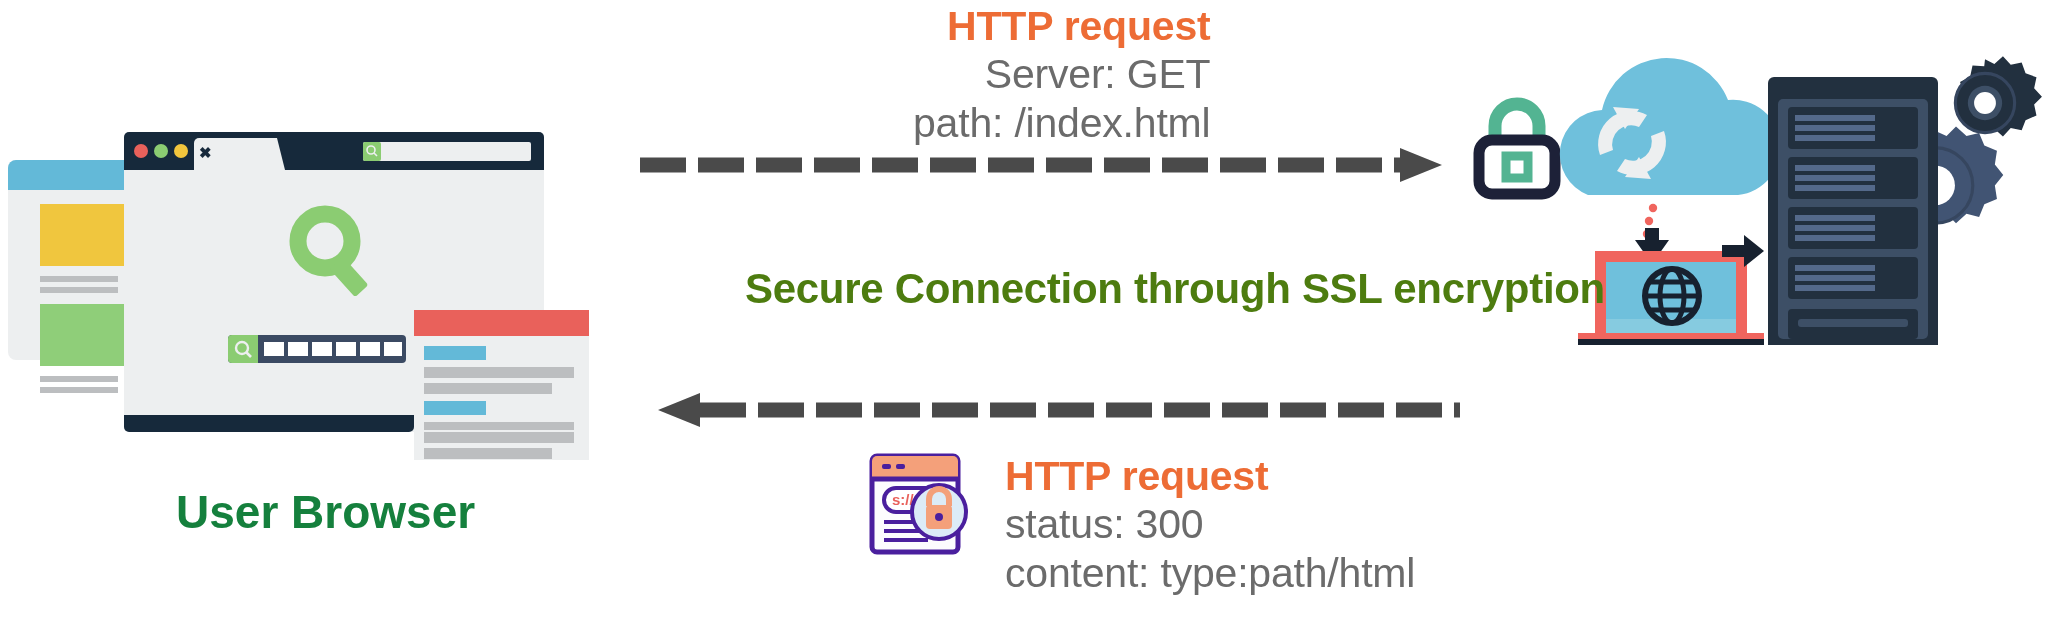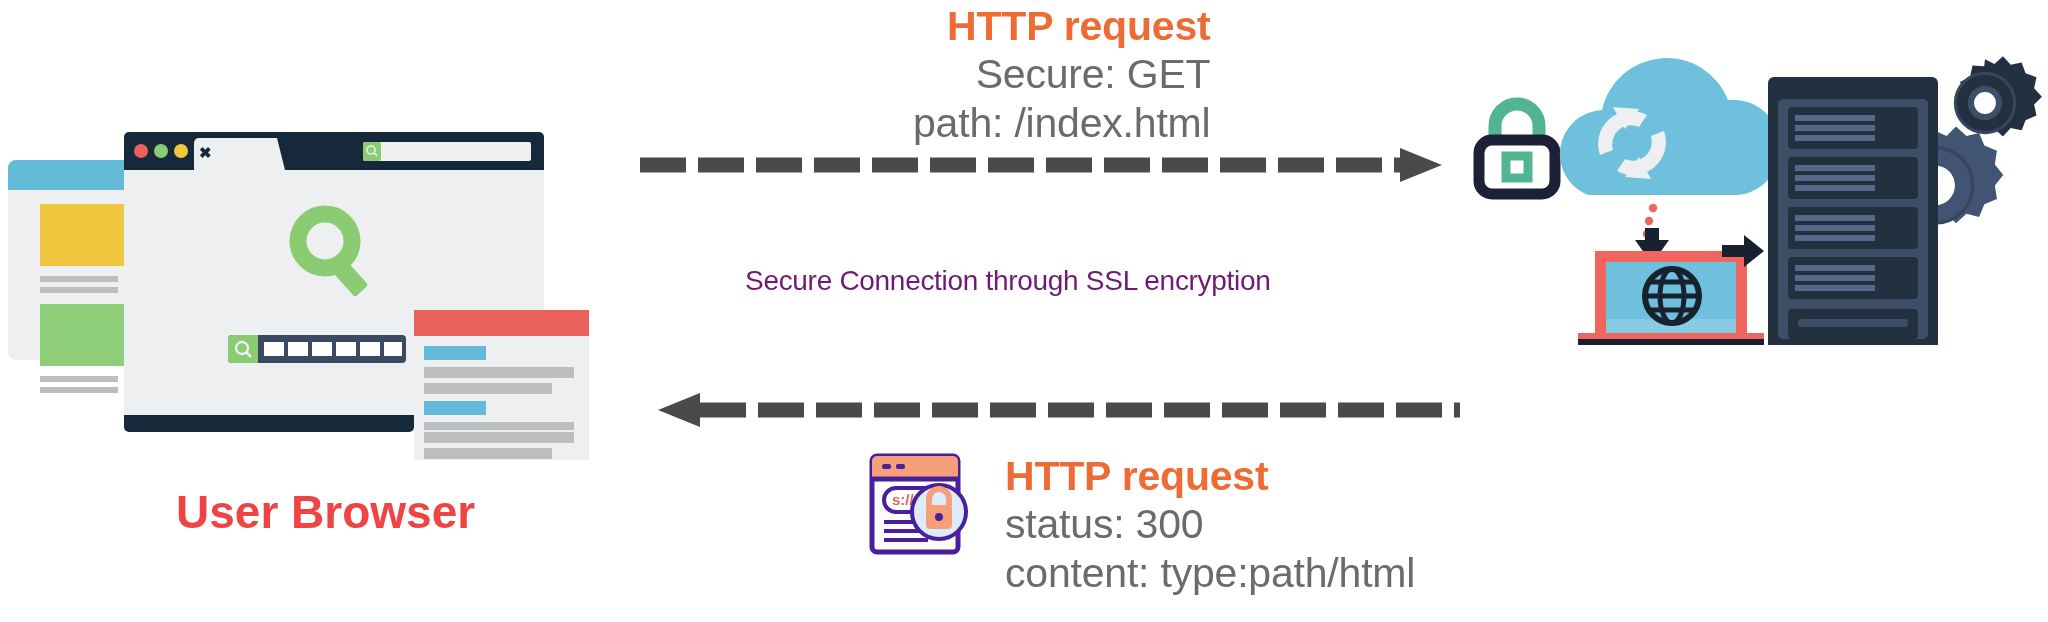--- a/index.html
+++ b/index.html
@@ -28,30 +28,30 @@
   }
   .txt-grey{
     color:#6B6B6B;
     font-size:41px;
     font-weight:400;
     letter-spacing:-0.2px;
     white-space:nowrap;
     line-height:1.18;
   }
   .big-label{
-    color:#ef4444;
+    color:#15803d;
     font-size:46px;
     font-weight:700;
     letter-spacing:0px;
     white-space:nowrap;
   }
   .secure-line{
-    color:#701a75;
-    font-size:28px;
-    font-weight:400;
+    color:#4d7c0f;
+    font-size:42px;
+    font-weight:700;
     letter-spacing:-0.3px;
     white-space:nowrap;
   }
 </style>
 </head>
 <body>
 
 <div id="stage">
 
   <svg class="abs" style="left:0px;top:120px;" width="600" height="320" viewBox="0 0 600 320">
@@ -126,21 +126,21 @@
   </svg>
 
   <svg class="abs" style="left:395px;top:430px;" width="200" height="70" viewBox="0 0 200 70">
     <rect x="19" y="0" width="175" height="30" fill="#EDEFF0"></rect>
     <rect x="29" y="2" width="150" height="11" fill="#BCBEC0"></rect>
     <rect x="29" y="18" width="128" height="11" fill="#BCBEC0"></rect>
   </svg>
 
   <div class="abs" style="left:913px;top:2px;text-align:right;">
     <div class="txt-orange">HTTP request</div>
-    <div class="txt-grey">Secure: GET</div>
+    <div class="txt-grey">Server: GET</div>
     <div class="txt-grey">path: /index.html</div>
   </div>
 
   <svg class="abs" style="left:630px;top:140px;" width="840" height="50" viewBox="0 0 840 50">
     <line x1="10" y1="25" x2="770" y2="25" stroke="#4A4A4A" stroke-width="15" stroke-dasharray="46 12" stroke-linecap="butt"></line>
     <path d="M770 8 L812 25 L770 42 Z" fill="#4A4A4A"></path>
   </svg>
 
   <svg class="abs" style="left:1465px;top:96px;" width="110" height="105" viewBox="0 0 110 105">
     <path d="M30 44 V30 a22 22 0 0 1 44 0 V44" fill="none" stroke="#53B492" stroke-width="13"></path>

